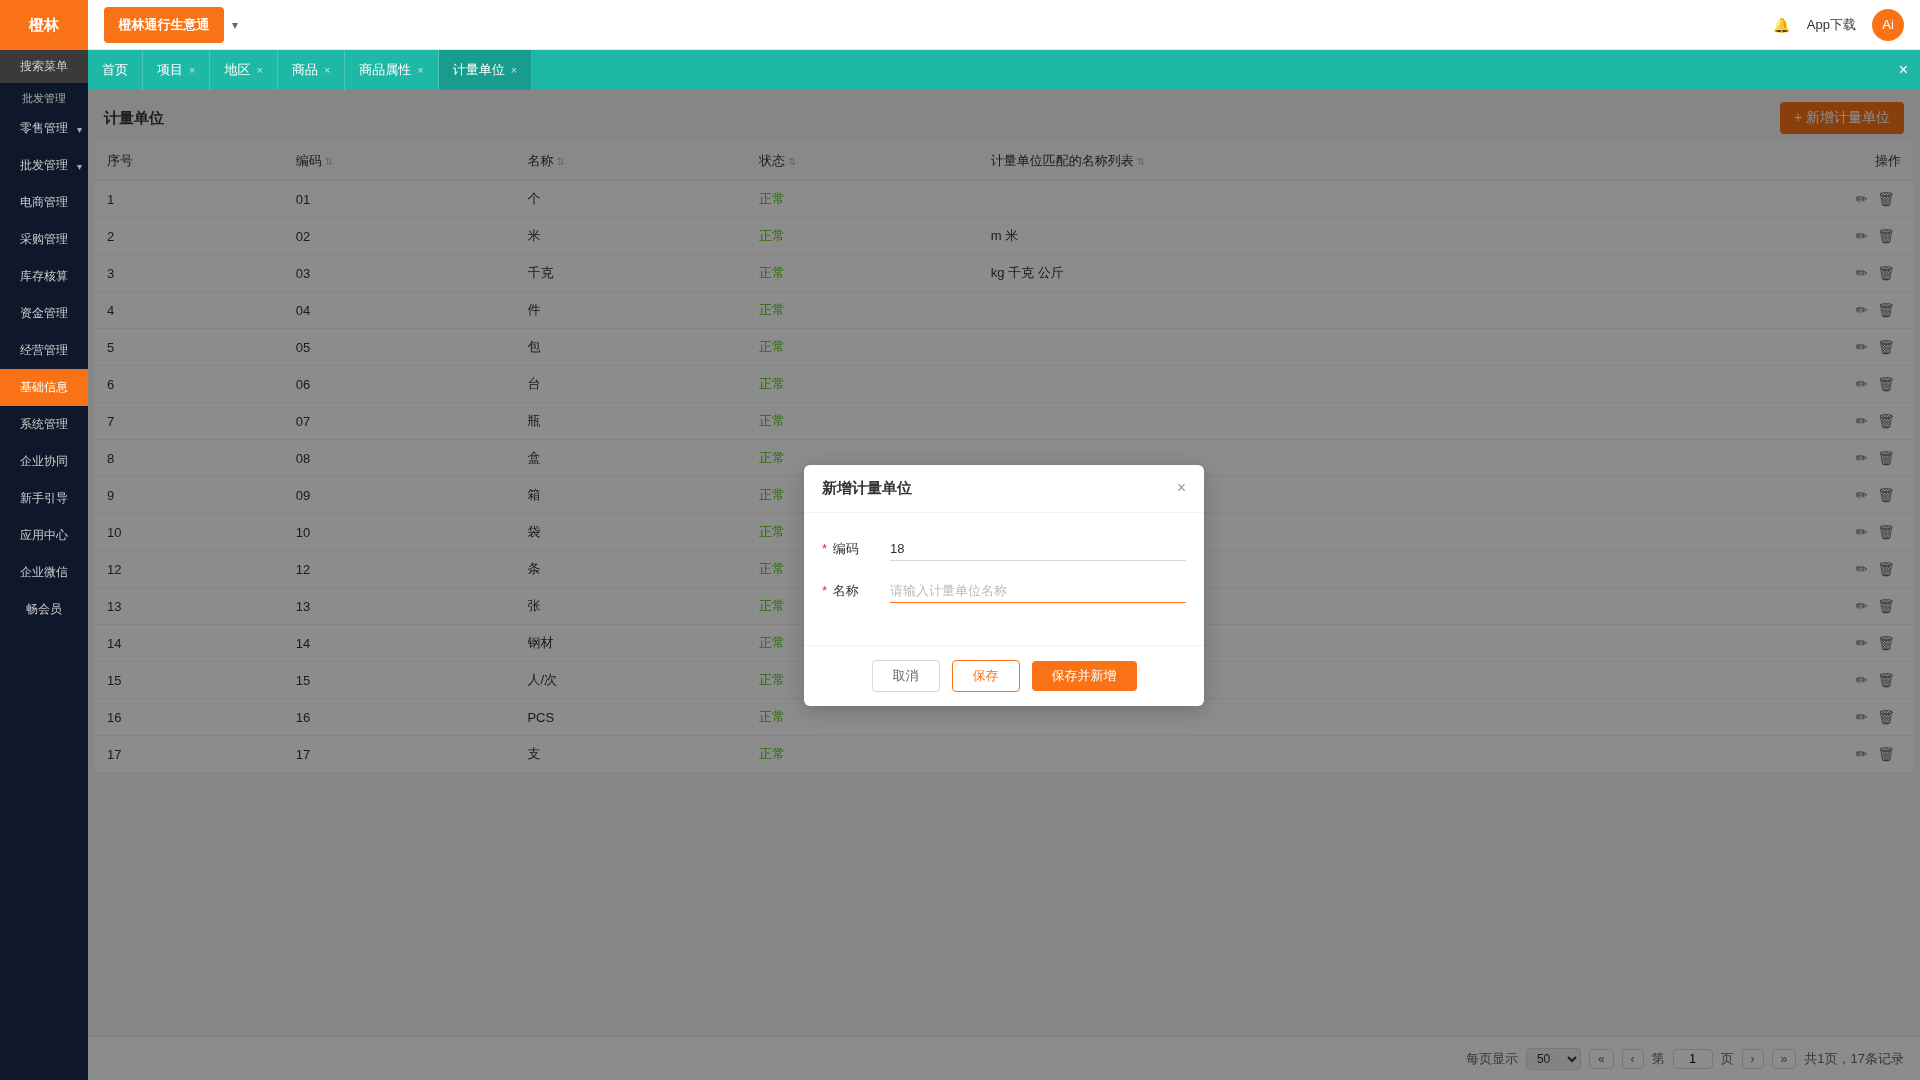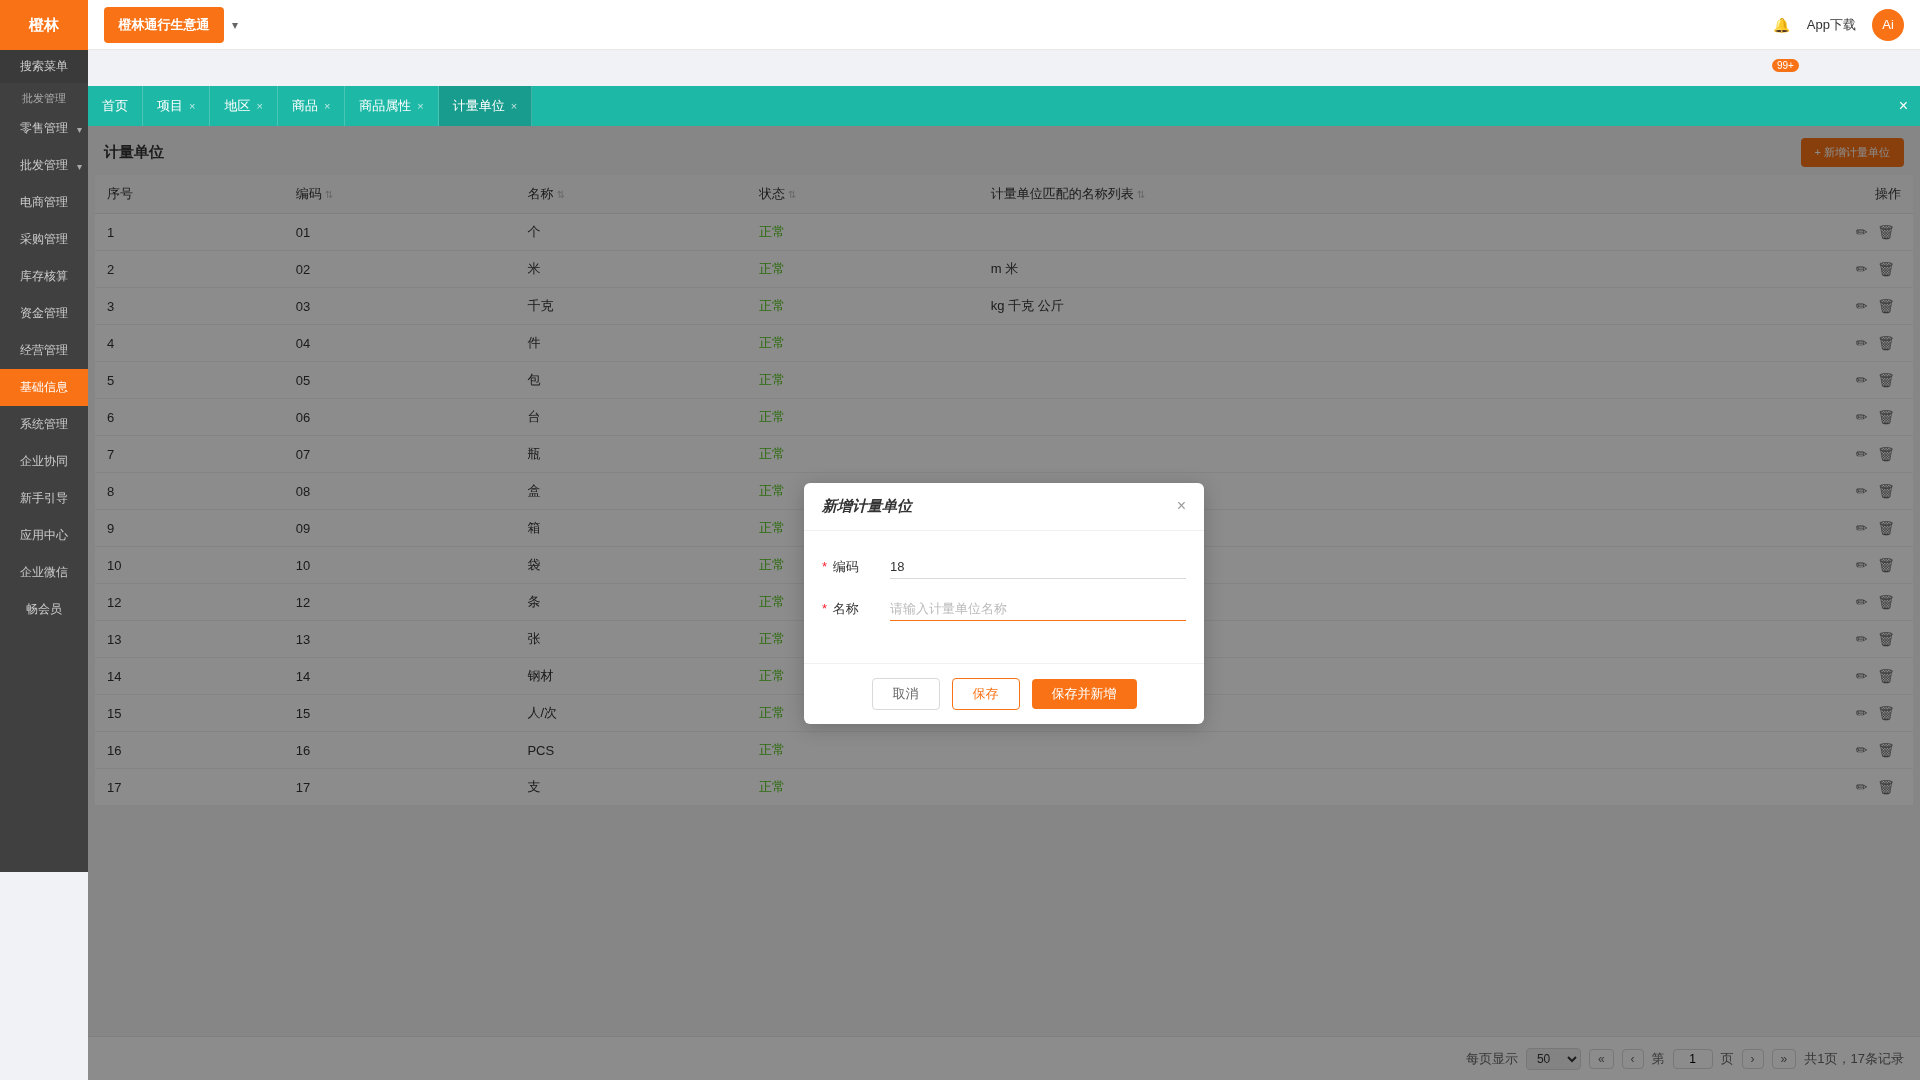--- a/index.html
+++ b/index.html
@@ -1,22 +1,22 @@
 <!DOCTYPE html>
 <html><head>
   <meta charset="utf-8">
   <style>
     * { margin: 0; padding: 0; box-sizing: border-box; }
     body { font-family: "Microsoft YaHei", "PingFang SC", sans-serif; font-size: 13px; background: #f0f2f5; width: 1920px; height: 1080px; overflow: hidden; display: flex; }
 
     
     .sidebar {
       width: 88px;
-      background: #404040;
-      height: 872px;
+      background: #0f172a;
+      height: 1080px;
       display: flex;
       flex-direction: column;
       flex-shrink: 0;
     }
     .sidebar-logo {
       height: 50px;
       background: #f97316;
       display: flex;
       align-items: center;
       justify-content: center;
@@ -84,21 +84,20 @@
     .topbar-avatar { width: 32px; height: 32px; border-radius: 50%; background: #f97316; display: flex; align-items: center; justify-content: center; color: white; font-size: 13px; cursor: pointer; }
 
     
     .tabs-bar {
       height: 40px;
       background: #1db8a6;
       display: flex;
       align-items: stretch;
       flex-shrink: 0;
       position: relative;
-      margin-top: 36px;
     }
     .tab {
       padding: 0 14px;
       display: flex;
       align-items: center;
       color: white;
       font-size: 13px;
       cursor: pointer;
       gap: 6px;
       background: transparent;
@@ -125,21 +124,21 @@
       justify-content: space-between;
     }
     .page-title { font-size: 15px; font-weight: bold; color: #333; }
     .btn-add {
       background: #f97316;
       color: white;
       border: none;
       padding: 7px 14px;
       border-radius: 4px;
       cursor: pointer;
-      font-size: 11px;
+      font-size: 14px;
     }
 
     
     .table-wrap {
       flex: 1;
       padding: 0 7px;
       overflow-y: auto;
     }
     table {
       width: 100%;
@@ -220,21 +219,21 @@
       width: 400px;
       box-shadow: 0 4px 20px rgba(0,0,0,0.2);
     }
     .modal-header {
       padding: 14px 18px;
       border-bottom: 1px solid #f0f0f0;
       display: flex;
       align-items: center;
       justify-content: space-between;
     }
-    .modal-title { font-size: 15px; font-weight: bold; color: #333; font-style: italic; }
+    .modal-title { font-size: 15px; font-weight: bold; color: #333; }
     .modal-close { cursor: pointer; color: #999; font-size: 16px; }
     .modal-body { padding: 24px 18px; }
     .form-row {
       display: flex;
       align-items: center;
       margin-bottom: 18px;
       gap: 8px;
     }
     .form-label { min-width: 60px; color: #333; font-size: 13px; }
     .form-required { color: #f5222d; margin-right: 2px; }

